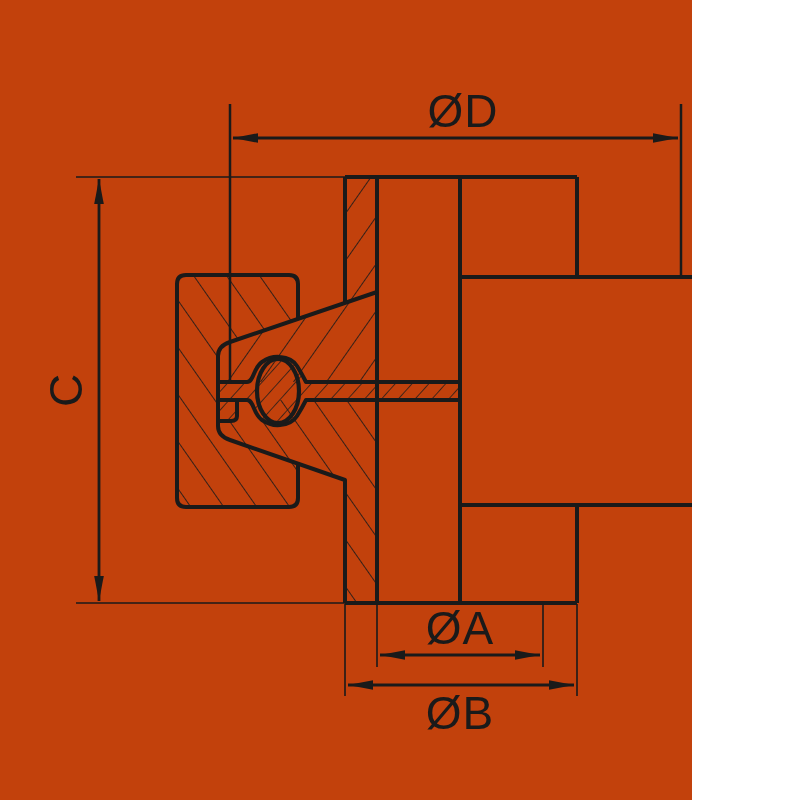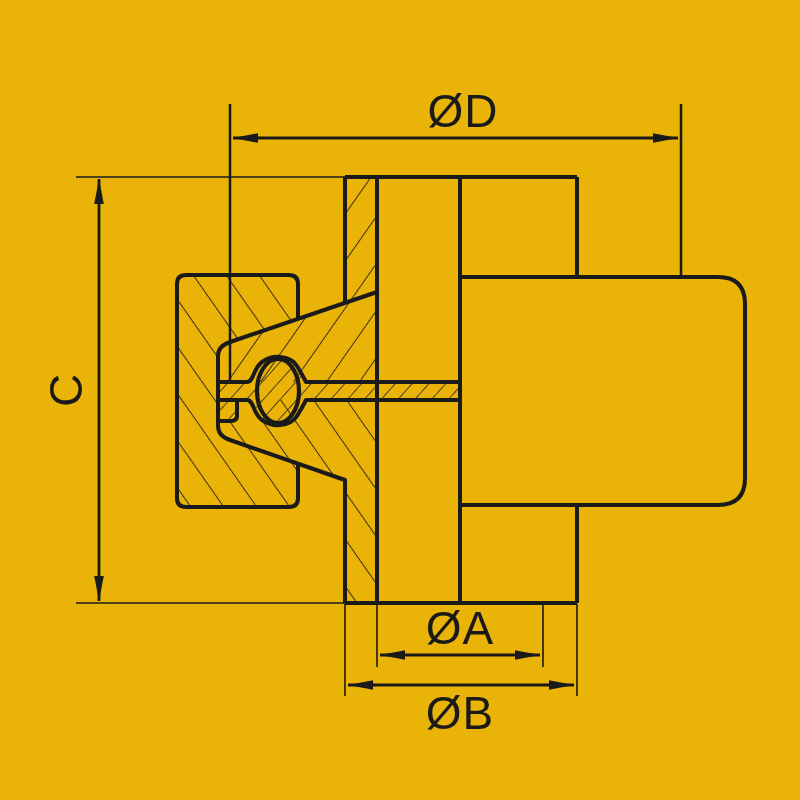--- a/index.html
+++ b/index.html
@@ -1,16 +1,16 @@
 <!DOCTYPE html>
 <html><head>
 <meta charset="utf-8">
 <style>
   html,body{margin:0;padding:0;background:#ffffff;}
-  .stage{width:800px;height:800px;position:relative;background:#eab308;overflow:hidden;}
+  .stage{width:692px;height:800px;position:relative;background:#c2410c;overflow:hidden;}
   svg{display:block;}
   text{font-family:"Liberation Sans","DejaVu Sans",sans-serif;fill:#1a1a1a;}
   .dim-label{font-size:46px;letter-spacing:1px;}
 </style>
 </head>
 <body>
 
 <div class="stage">
 <svg width="800" height="800" viewBox="0 0 800 800">
   <defs>

